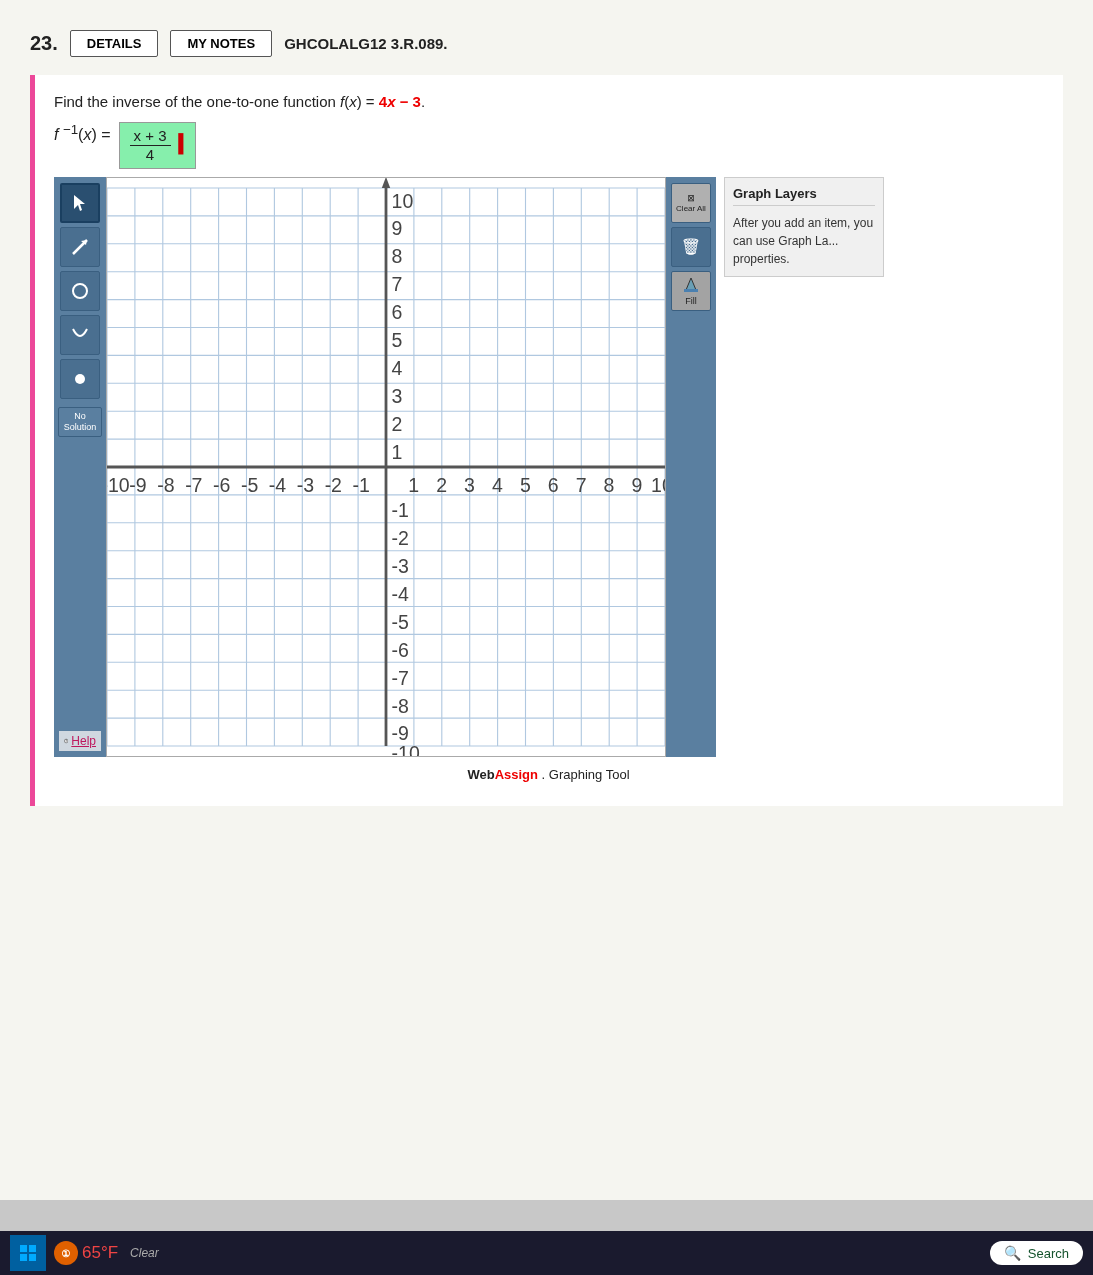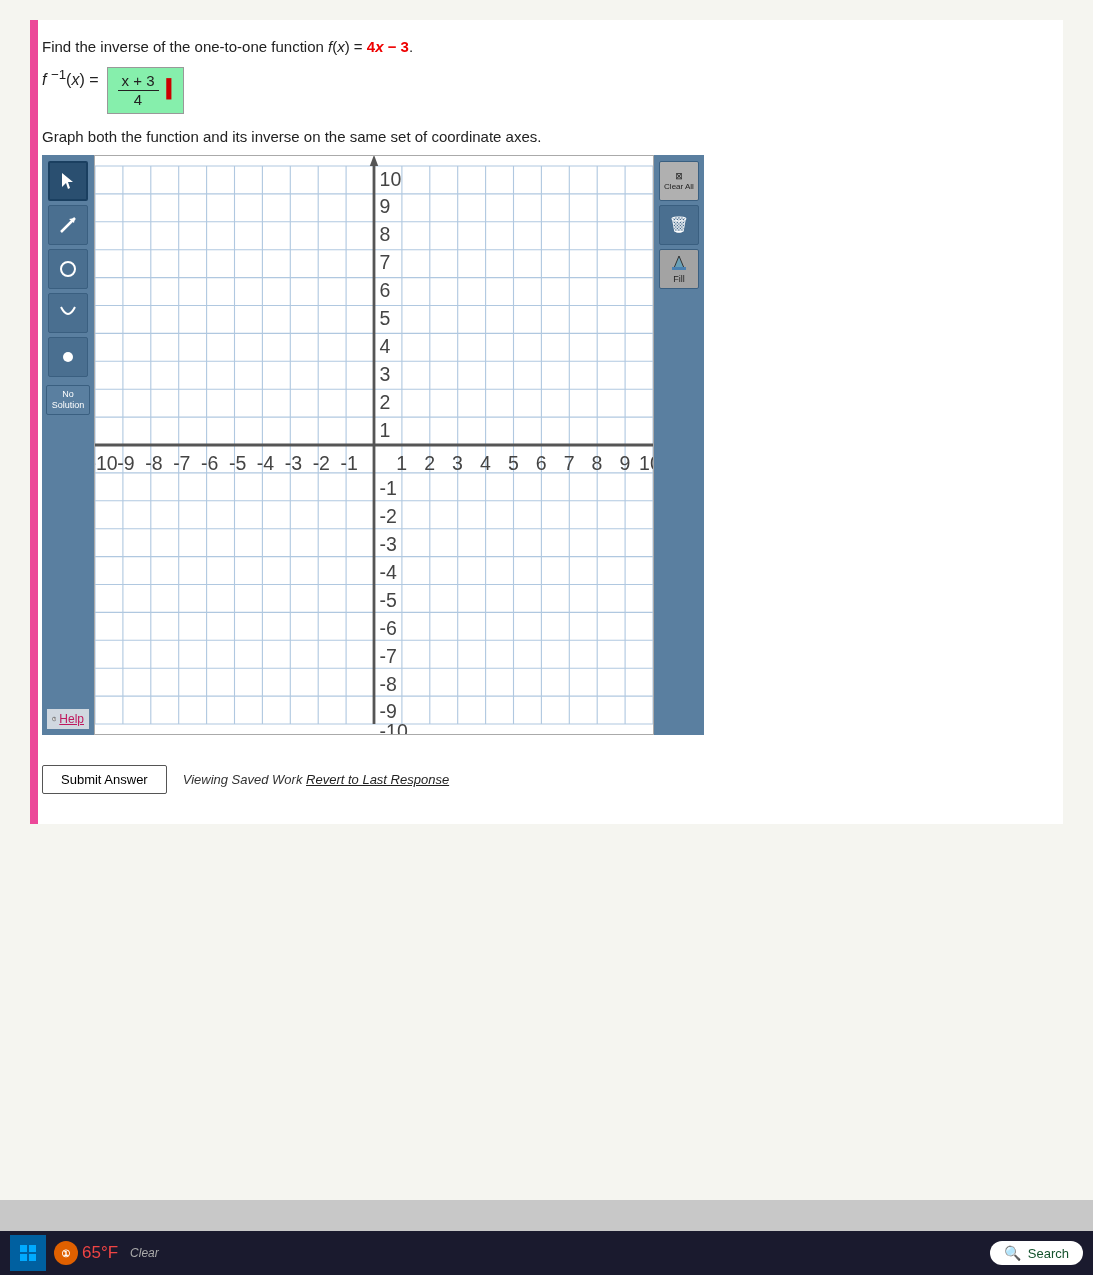--- a/index.html
+++ b/index.html
@@ -54,22 +54,22 @@
     }
 
     .problem-id {
       font-size: 15px;
       font-weight: bold;
       color: #222;
     }
 
     .question-body {
       background: #fff;
-      border-left: 8px solid #ec4899;
-      padding: 18px 20px 20px 4px;
+      border-left: 5px solid #ec4899;
+      padding: 18px 20px 20px 19px;
       margin-top: 0;
     }
 
     .question-text {
       font-size: 15px;
       color: #222;
       margin-bottom: 12px;
     }
 
     .function-display {
@@ -410,40 +410,45 @@
     .grid-svg {
       width: 100%;
       height: 100%;
     }
   </style>
 </head>
 <body>
 
 <div class="main-content">
 
+  <div class="question-header">
+    <span class="question-number">23.</span>
+    <button class="btn-details">DETAILS</button>
+    <button class="btn-mynotes">MY NOTES</button>
+    <span class="problem-id">GHCOLALG12 3.R.089.</span>
+  </div>
 
   <div class="question-body">
 
     <div class="question-text">
       <span>Find the inverse of the one-to-one function</span>
       <em> f</em>(<em>x</em>) = <span class="function-highlight">4<em>x</em> − 3</span>.
     </div>
 
     <div class="function-display">
       <span><em>f</em> <sup>−1</sup>(<em>x</em>) =</span>
       <div class="answer-box">
         <div class="fraction">
           <span class="fraction-num">x + 3</span>
           <span class="fraction-den">4</span>
         </div>
         <span class="text-cursor-icon">𝐈</span>
       </div>
     </div>
 
-    <div class="graph-instruction">Graph both the function and its inverse on the same set of coordinate axes.</div>
 
     <div class="graphing-tool-wrapper">
       <div class="graph-panel">
 
         <div class="graph-toolbar">
           <button class="tool-btn active" title="Select">
             <svg width="20" height="20" viewBox="0 0 20 20">
               <polygon points="4,2 4,16 8,12 10,18 12,17 10,11 15,11" fill="white"></polygon>
             </svg>
           </button>
@@ -599,30 +604,35 @@
           <div class="fill-btn">
             <svg width="18" height="18" viewBox="0 0 18 18">
               <path d="M4,14 L9,2 L14,14 Z" fill="#6a9fb5" stroke="#333" stroke-width="1"></path>
               <rect x="2" y="13" width="14" height="3" fill="#4a80b0"></rect>
             </svg>
             <span style="font-size:9px; color:#222;">Fill</span>
           </div>
         </div>
       </div>
 
+      <div class="graph-layers-panel">
+        <div class="graph-layers-title">Graph Layers</div>
+        <div class="graph-layers-info">
+          After you add an item, you can use Graph La... properties.
+        </div>
+      </div>
     </div>
 
-
-    <div class="submit-bar">
-      <button class="submit-btn">Submit Answer</button>
-      <span class="viewing-saved">
-        <span>Viewing Saved Work</span>
-        <a href="#" class="revert-link">Revert to Last Response</a>
+    <div class="webassign-footer">
+      <span class="webassign-brand">
+        <span style="color:#222;">Web</span><span class="webassign-red">Assign</span>
       </span>
+      <span>. <span>Graphing Tool</span></span>
     </div>
+
   </div>
 </div>
 
 <div class="taskbar">
   <button class="taskbar-start">
     <svg width="20" height="20" viewBox="0 0 20 20">
       <rect x="2" y="2" width="7" height="7" fill="#0af"></rect>
       <rect x="11" y="2" width="7" height="7" fill="#0af"></rect>
       <rect x="2" y="11" width="7" height="7" fill="#0af"></rect>
       <rect x="11" y="11" width="7" height="7" fill="#0af"></rect>

